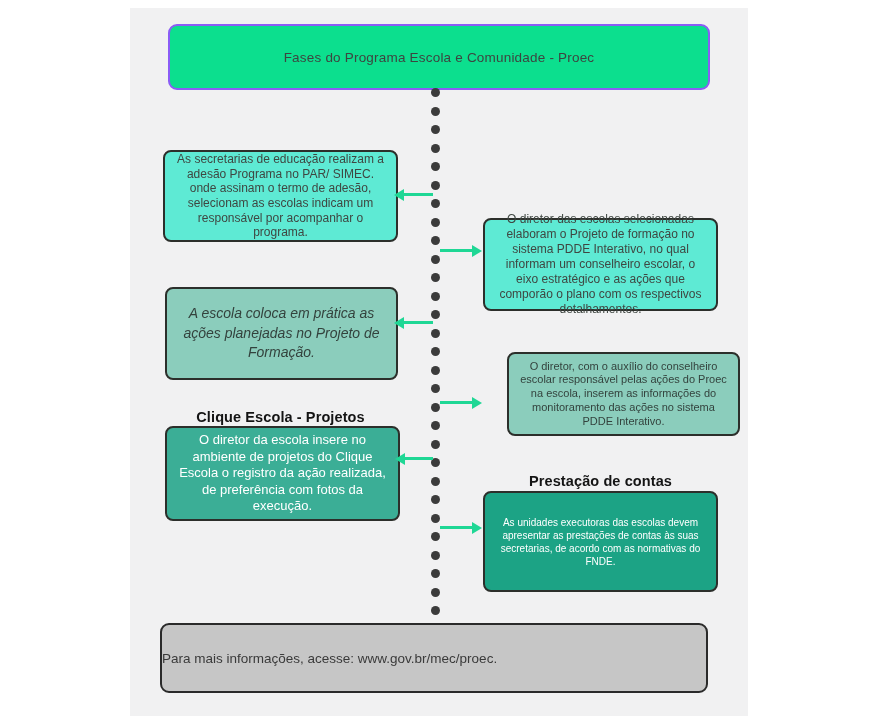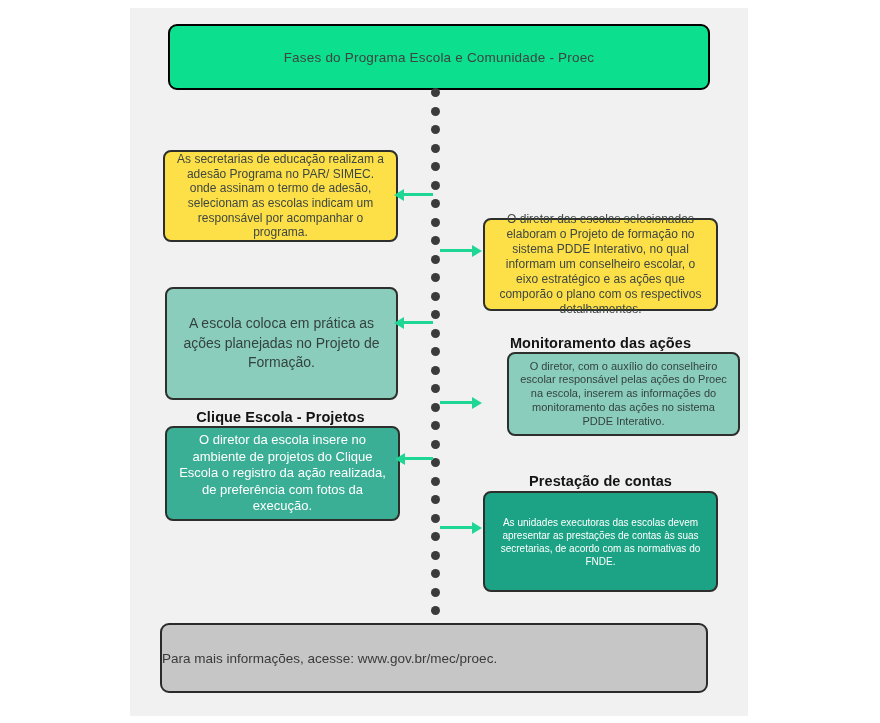--- a/index.html
+++ b/index.html
@@ -1,46 +1,46 @@
 <!DOCTYPE html>
 <html><head>
 <meta charset="utf-8">
 <style>
   * { margin:0; padding:0; box-sizing:border-box; }
   html,body { width:880px; height:723px; background:#ffffff; font-family:"Liberation Sans", sans-serif; }
   .stage { position:relative; width:880px; height:723px; background:#ffffff; overflow:hidden; }
   .panel { position:absolute; left:130px; top:8px; width:618px; height:708px; background:#f1f1f2; }
 
   .title-box { position:absolute; left:168px; top:24px; width:542px; height:66px;
-    background:#0cdf8e; border:2px solid #000000; border-radius:9px;
+    background:#0cdf8e; border:2px solid #8b5cf6; border-radius:9px;
     display:flex; align-items:center; justify-content:center; }
   .title-box span { font-size:13.5px; color:#3d4540; letter-spacing:.2px; }
 
   .dots { position:absolute; left:431px; top:88px; display:flex; flex-direction:column; gap:9.5px; }
   .dot { width:9px; height:9px; border-radius:50%; background:#3b3b3b; }
 
   .phase-heading { position:absolute; text-align:center; font-weight:bold; font-size:14.5px; color:#141414; letter-spacing:.1px; }
   .h-l1 { left:143px; top:131px; width:275px; }
   .h-r1 { left:483px; top:200px; width:235px;margin-top:43px; }
   .h-l2 { left:148px; top:269px; width:265px; }
   .h-r2 { left:483px; top:335px; width:235px; }
   .h-l3 { left:163px; top:409px; width:235px; }
   .h-r3 { left:483px; top:473px; width:235px; }
 
   .phase-box { position:absolute; border:2px solid #2c2f2b; border-radius:8px;
     display:flex; align-items:center; justify-content:center; text-align:center;
     padding:5px 9px; }
-  .box-light  { background:#fde047; color:#3f4742; }
+  .box-light  { background:#5eead4; color:#3f4742; }
   .box-medium { background:#8bcdbc; color:#33423d; }
   .box-dark-teal  { background:#3bae96; color:#ffffff; }
   .box-dark-green { background:#1ca385; color:#ffffff; }
 
   .b-l1 { left:163px; top:150px; width:235px; height:92px; font-size:12px;  line-height:1.22; }
   .b-r1 { left:483px; top:218px; width:235px; height:93px; font-size:12px; line-height:1.25; }
-  .b-l2 { left:165px; top:287px; width:233px; height:113px; font-size:14px;  line-height:1.4; }
+  .b-l2 { left:165px; top:287px; width:233px; height:93px; font-size:14px;  line-height:1.4;font-style:italic; }
   .b-r2 { left:507px; top:352px; width:233px; height:84px; font-size:11px; line-height:1.25; }
   .b-l3 { left:165px; top:426px; width:235px; height:95px; font-size:13px;  line-height:1.28; }
   .b-r3 { left:483px; top:491px; width:235px; height:101px; font-size:10px; line-height:1.3; }
 
   .arrow { position:absolute; height:3px; background:#1fd795; }
   .arrow-left::before { content:""; position:absolute; left:-9px; top:50%; transform:translateY(-50%);
     border-top:6px solid transparent; border-bottom:6px solid transparent; border-right:10px solid #1fd795; }
   .arrow-right::after { content:""; position:absolute; right:-9px; top:50%; transform:translateY(-50%);
     border-top:6px solid transparent; border-bottom:6px solid transparent; border-left:10px solid #1fd795; }
   .a-l1 { left:403px; top:193px; width:30px; }
@@ -107,21 +107,20 @@
   <div class="phase-box box-light b-r1">
     <span>O diretor das escolas selecionadas elaboram o Projeto de formação no sistema PDDE Interativo, no qual informam um conselheiro escolar, o eixo estratégico e as ações que comporão o plano com os respectivos detalhamentos.</span>
   </div>
   <div class="arrow arrow-right a-r1"></div>
 
   <div class="phase-box box-medium b-l2">
     <span>A escola coloca em prática as ações planejadas no Projeto de Formação.</span>
   </div>
   <div class="arrow arrow-left a-l2"></div>
 
-  <div class="phase-heading h-r2">Monitoramento das ações</div>
   <div class="phase-box box-medium b-r2">
     <span>O diretor, com o auxílio do conselheiro escolar responsável pelas ações do Proec na escola, inserem as informações do monitoramento das ações no sistema PDDE Interativo.</span>
   </div>
   <div class="arrow arrow-right a-r2"></div>
 
   <div class="phase-heading h-l3">Clique Escola - Projetos</div>
   <div class="phase-box box-dark-teal b-l3">
     <span>O diretor da escola insere no ambiente de projetos do Clique Escola o registro da ação realizada, de preferência com fotos da execução.</span>
   </div>
   <div class="arrow arrow-left a-l3"></div>

